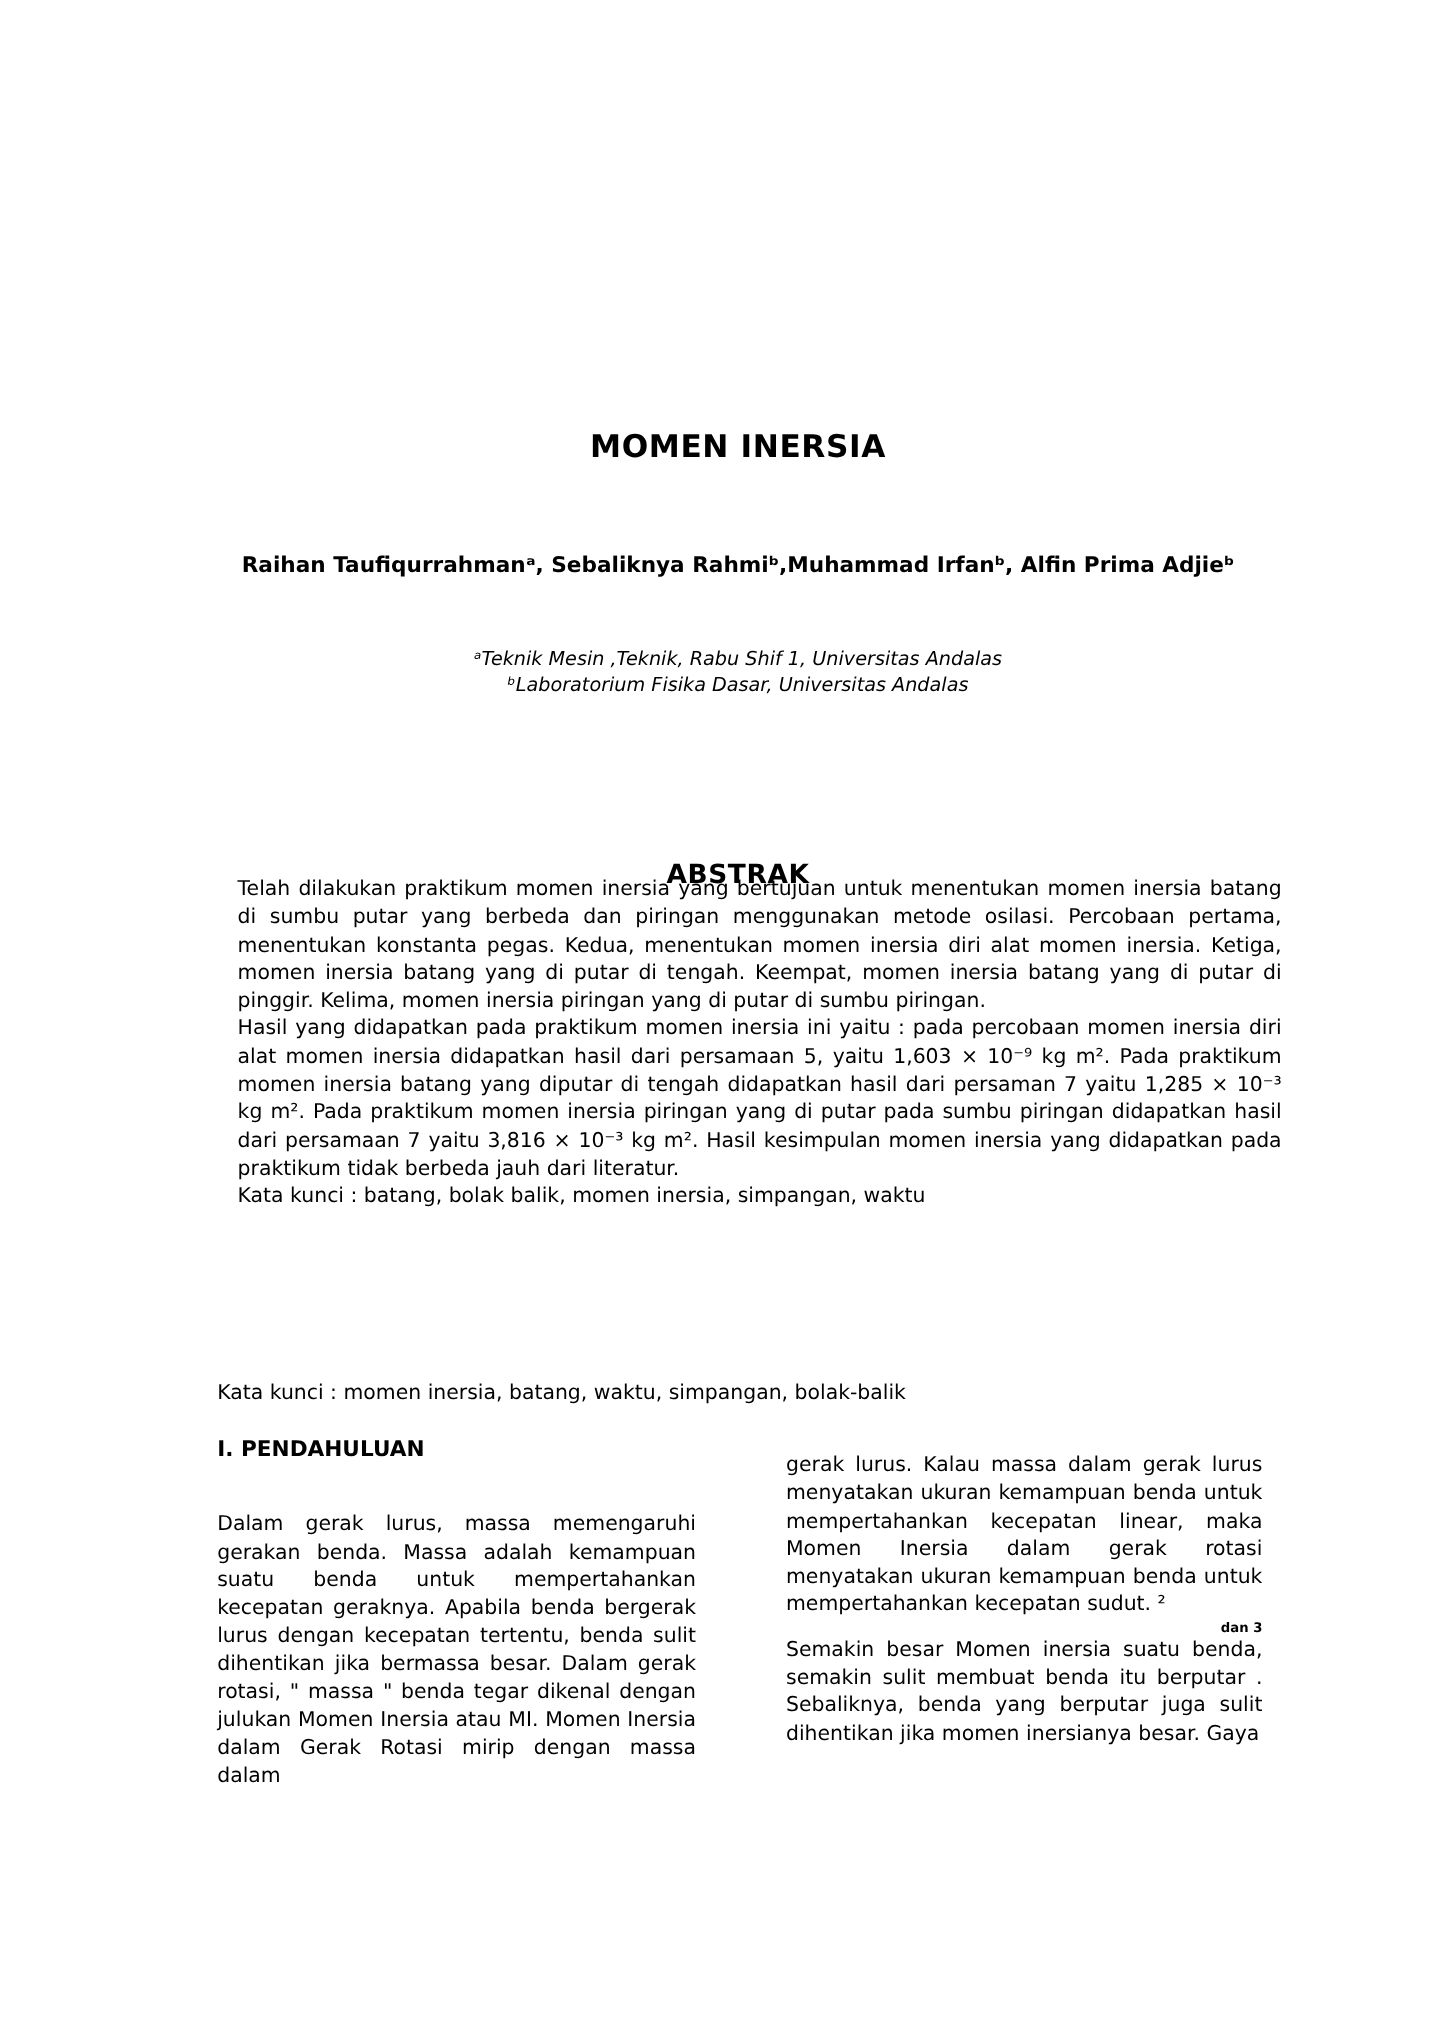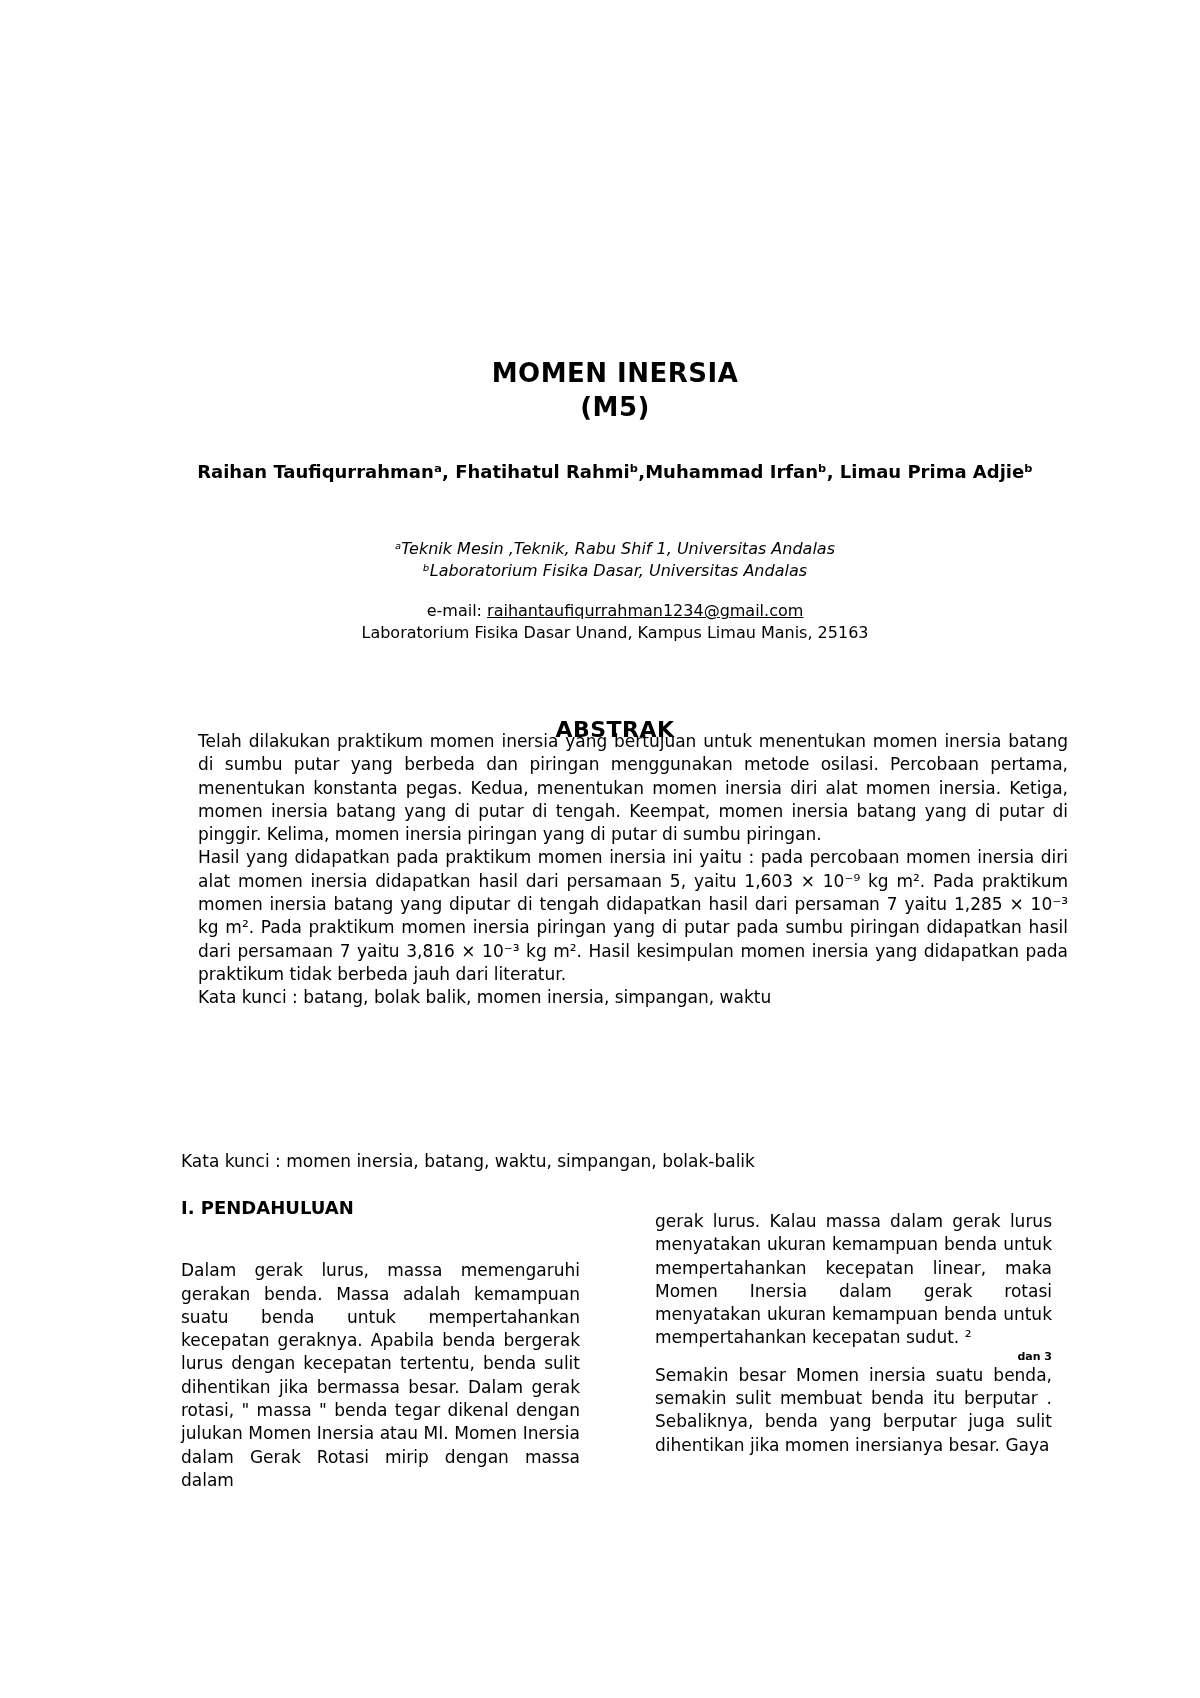--- a/index.html
+++ b/index.html
@@ -101,34 +101,29 @@
     text-align: right;
   }
 </style>
 </head>
 <body>
 
 <div class="page">
 
   <div class="abs centered title">
     <div>MOMEN INERSIA</div>
-    <div>(M5)</div>
   </div>
 
-  <div class="abs authors">Raihan Taufiqurrahmanᵃ, Fhatihatul Rahmiᵇ,Muhammad Irfanᵇ, Limau Prima Adjieᵇ</div>
+  <div class="abs authors">Raihan Taufiqurrahmanᵃ, Sebaliknya Rahmiᵇ,Muhammad Irfanᵇ, Alfin Prima Adjieᵇ</div>
 
   <div class="abs centered affiliations">
     <div>ᵃTeknik Mesin ,Teknik, Rabu Shif 1, Universitas Andalas</div>
     <div>ᵇLaboratorium Fisika Dasar, Universitas Andalas</div>
   </div>
 
-  <div class="abs centered contact">
-    <div><span>e-mail: </span><a>raihantaufiqurrahman1234@gmail.com</a></div>
-    <div>Laboratorium Fisika Dasar Unand, Kampus Limau Manis, 25163</div>
-  </div>
 
   <div class="abs centered abstract-heading">ABSTRAK</div>
 
   <div class="abs abstract-body">
     <p class="justified">Telah dilakukan praktikum momen inersia yang bertujuan untuk menentukan momen inersia batang di sumbu putar yang berbeda dan piringan menggunakan metode osilasi.  Percobaan pertama, menentukan konstanta pegas. Kedua, menentukan momen inersia diri alat momen inersia. Ketiga, momen inersia batang yang di putar di tengah. Keempat, momen inersia batang yang di putar di pinggir. Kelima, momen inersia piringan yang di putar di sumbu piringan.</p>
     <p class="justified">Hasil yang didapatkan pada praktikum momen inersia ini yaitu : pada percobaan momen inersia diri alat momen inersia didapatkan hasil dari persamaan  5, yaitu 1,603 × 10⁻⁹ kg m². Pada praktikum momen inersia batang yang diputar  di tengah didapatkan hasil dari persaman 7 yaitu 1,285 × 10⁻³ kg m². Pada praktikum momen inersia piringan yang di putar pada sumbu piringan didapatkan hasil dari persamaan 7 yaitu 3,816 × 10⁻³ kg m². Hasil kesimpulan momen inersia yang didapatkan pada praktikum tidak berbeda jauh dari literatur.</p>
     <p>Kata kunci : batang, bolak balik, momen inersia, simpangan, waktu</p>
   </div>
 
   <div class="abs keywords2">Kata kunci : momen inersia, batang, waktu, simpangan, bolak-balik</div>

